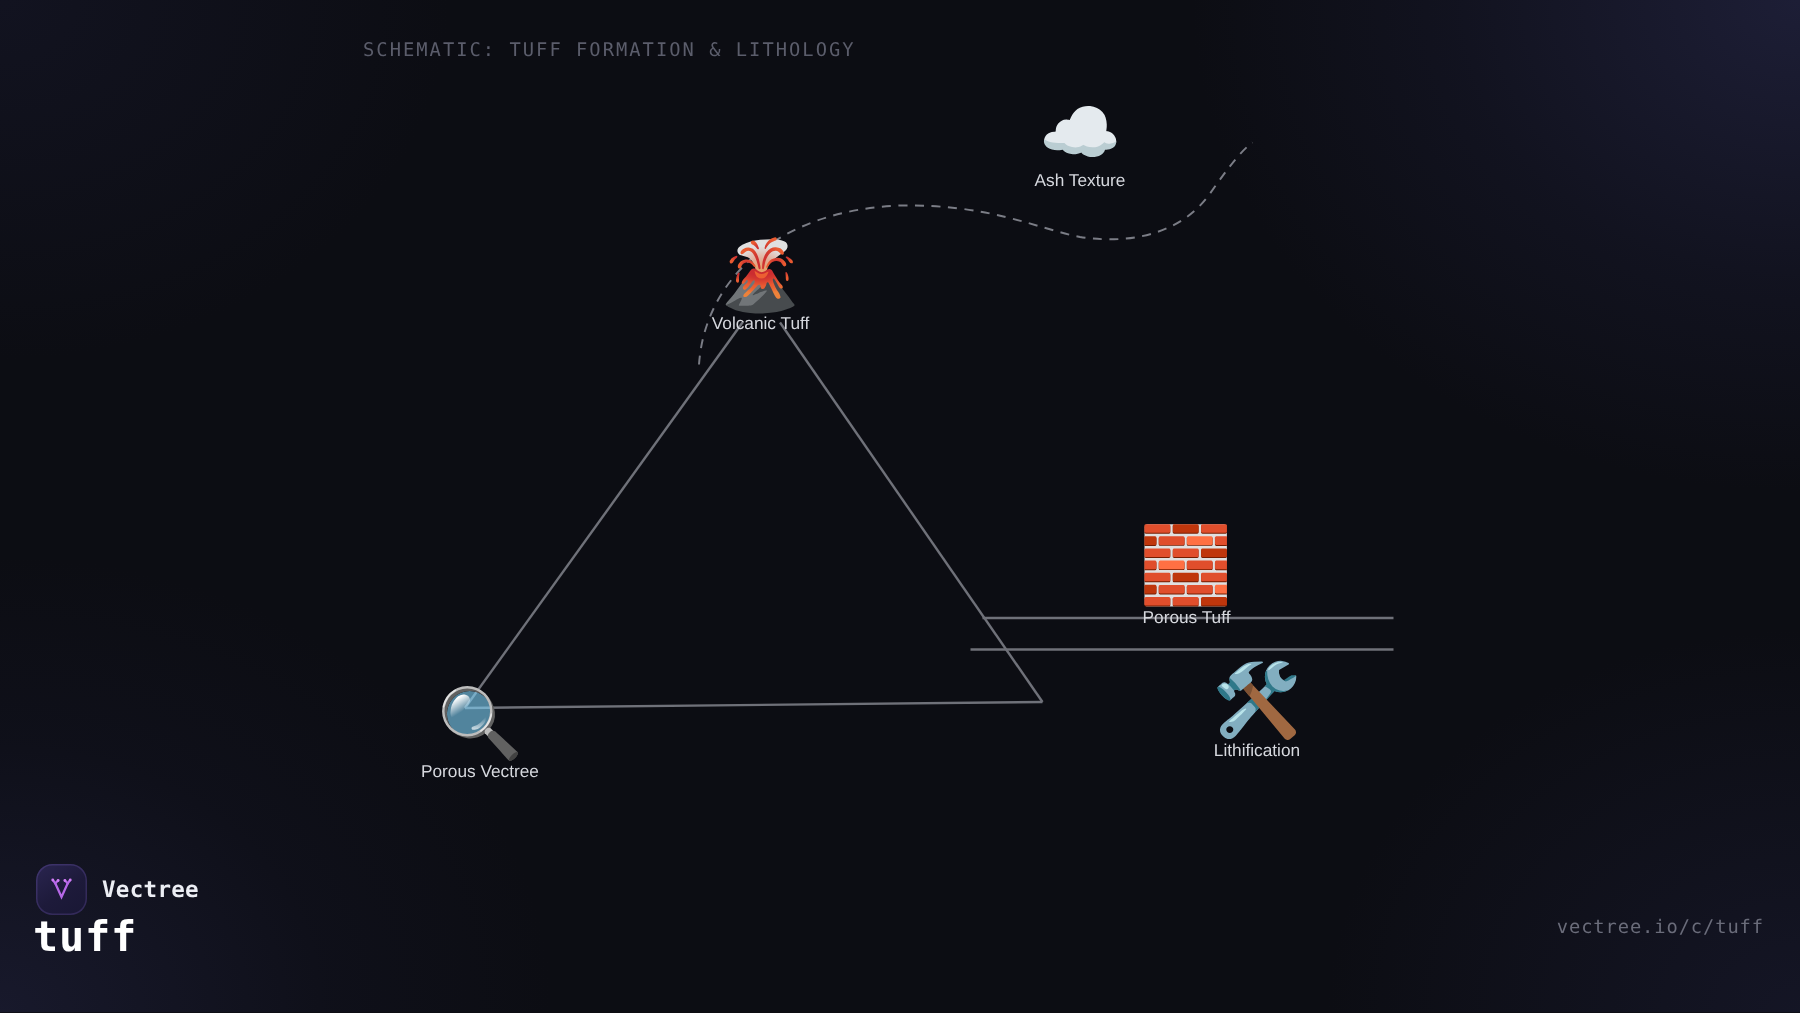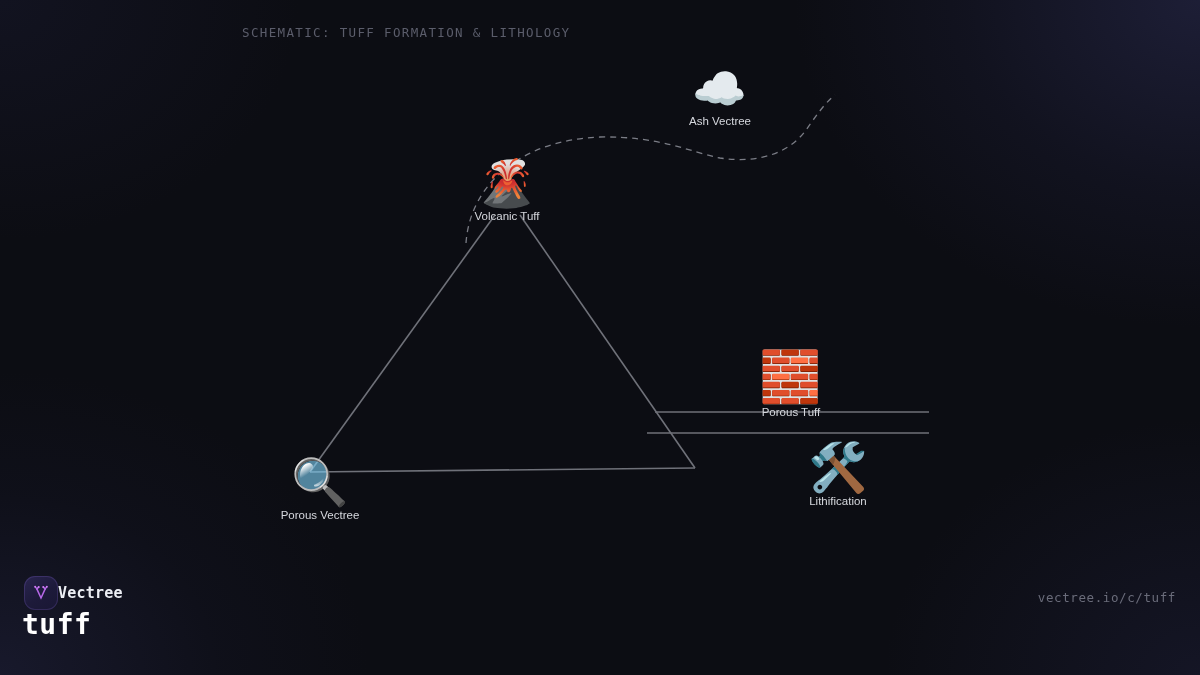--- a/index.html
+++ b/index.html
@@ -45,39 +45,39 @@
     font-family:"Liberation Sans", sans-serif;
     font-size:11.5px;
     color:#d6d8de;
     white-space:nowrap;
     margin-top:4px;
   }
 
   
   #footer-brand {
     position:absolute; left:24px; top:576px;
-    display:flex; align-items:center; 
+    display:flex; align-items:center; gap:10px;
   }
   #brand-logo {
     width:34px; height:34px; border-radius:11px;
     background:linear-gradient(145deg,#2a2550 0%,#1d1a3a 55%,#191734 100%);
     box-shadow:0 0 0 1px rgba(140,110,220,0.22) inset;
     display:flex; align-items:center; justify-content:center;
   }
   #brand-name {
     font-family:"DejaVu Sans Mono", monospace;
     font-size:15px; font-weight:bold; color:#eceef4; letter-spacing:0.2px;
   }
   #page-slug {
     position:absolute; left:22px; top:608px;
     font-family:"DejaVu Sans Mono", monospace;
     font-size:28px; font-weight:bold; color:#ffffff; letter-spacing:0.5px;
   }
   #footer-url {
-    position:absolute; right:24px; top:590px;
+    position:absolute; right:24px; top:610px;
     font-family:"DejaVu Sans Mono", monospace;
     font-size:12.5px; color:#6a6c7a; letter-spacing:0.6px;
   }
 </style>
 </head>
 <body>
 
 <div id="stage">
 
   <div id="schematic-title">SCHEMATIC: TUFF FORMATION &amp; LITHOLOGY</div>
@@ -95,21 +95,21 @@
       </g>
   </svg>
 
   <div id="node-layer">
       <div class="node" style="left: 507px; top: 191px;">
         <span class="node-icon" style="font-size: 46px;">🌋</span>
         <span class="node-label">Volcanic Tuff</span>
       </div>
       <div class="node" style="left: 720px; top: 97px;">
         <span class="node-icon" style="font-size: 44px;">☁️</span>
-        <span class="node-label">Ash Vectree</span>
+        <span class="node-label">Ash Texture</span>
       </div>
       <div class="node" style="left: 791px; top: 385px;">
         <span class="node-icon" style="font-size: 50px;">🧱</span>
         <span class="node-label">Porous Tuff</span>
       </div>
       <div class="node" style="left: 838px; top: 475px;">
         <span class="node-icon" style="font-size: 48px;">🛠️</span>
         <span class="node-label">Lithification</span>
       </div>
       <div class="node" style="left: 320px; top: 490px;">

